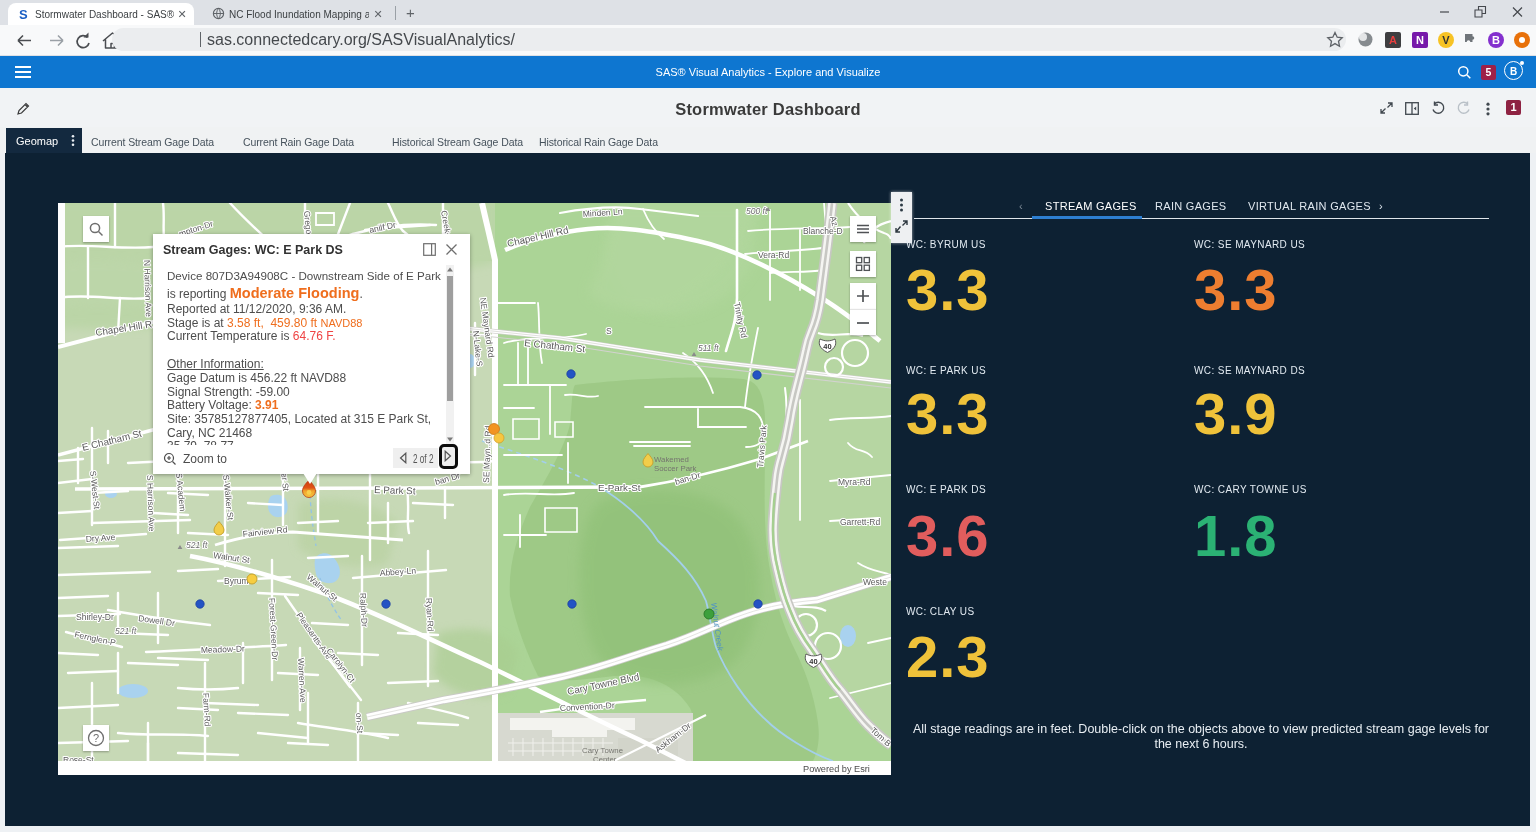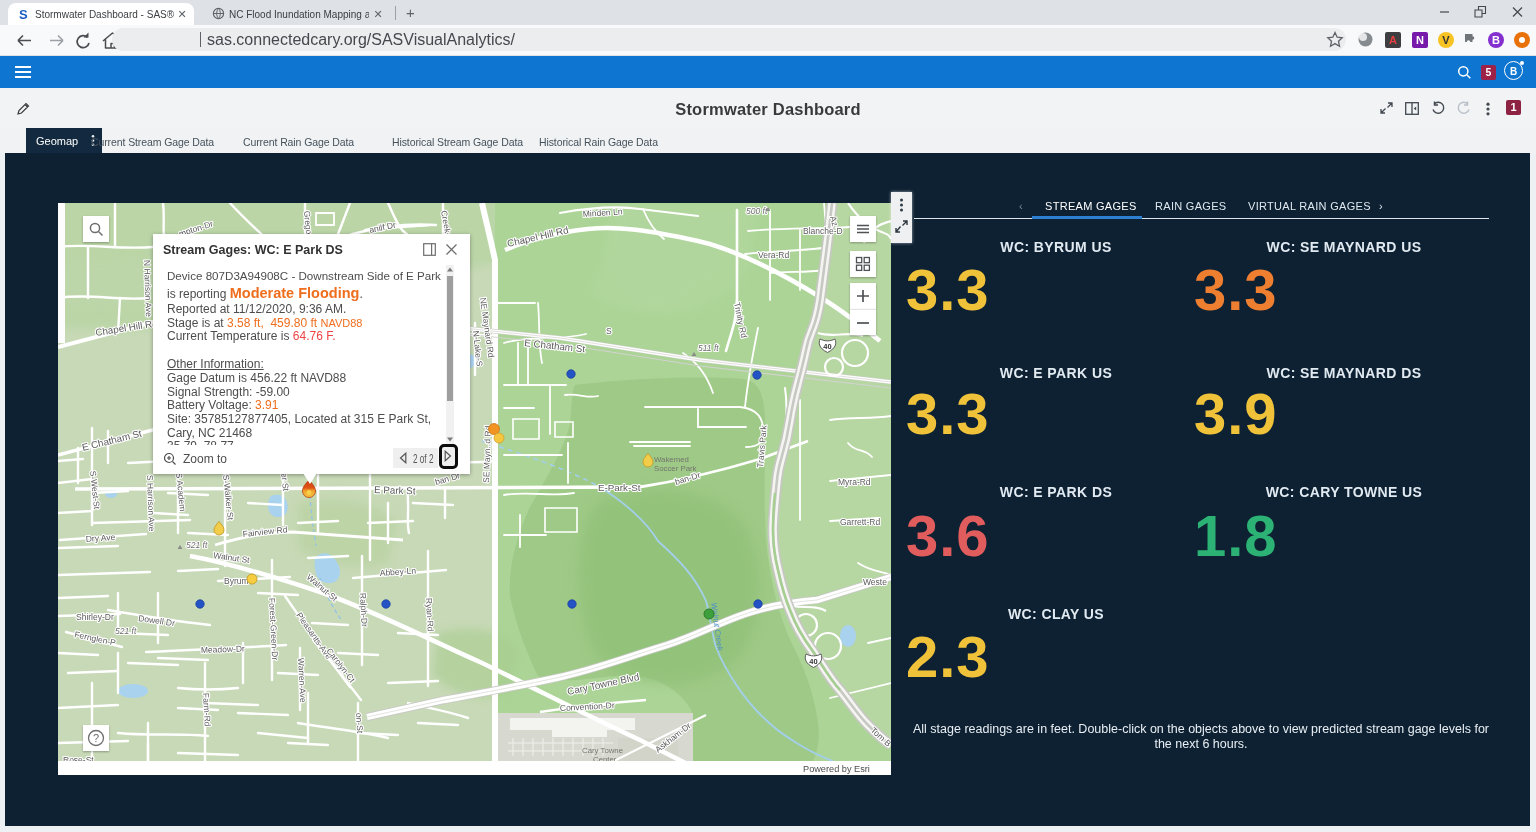--- a/index.html
+++ b/index.html
@@ -19,32 +19,32 @@
 #chrometb { left:0; top:25px; width:1536px; height:31px; background:#f8f9fa; border-bottom:1px solid #dfe1e5; }
 #omnibox { position:absolute; left:112px; top:3px; width:1234px; height:23px; background:#ebedef; border-radius:12px; }
 #url { position:absolute; left:207px; top:6px; font-size:16px; color:#45494d; }
 .navic { position:absolute; top:3px; color:#5f6368; }
 
 #appbar { left:0; top:56px; width:1536px; height:32px; background:#0e76d0; color:#fff; }
 #appbar .ttl { position:absolute; left:0; right:0; top:10px; text-align:center; font-size:11px; }
 #vatoolbar { left:0; top:88px; width:1536px; height:39px; background:#f1f3f5; }
 #vatitle { position:absolute; left:0; right:0; top:12px; text-align:center; font-size:16.5px; font-weight:bold; color:#3a3a3a; letter-spacing:0.2px; }
 #vatabs { left:0; top:127px; width:1536px; height:26px; background:#f0f2f3; }
-#geomaptab { position:absolute; left:6px; top:1px; width:76px; height:25px; background:#13293f; color:#fff; font-size:11px;margin-left:20px; }
+#geomaptab { position:absolute; left:6px; top:1px; width:76px; height:25px; background:#13293f; color:#fff; font-size:11px; }
 .vatab { position:absolute; top:9px; font-size:10.5px; color:#46525c; white-space:nowrap; letter-spacing:-0.1px; }
 
 
 #canvas { left:5px; top:153px; width:1525px; height:673px; background:#0d2133; }
 
 
 #ptabs { left:915px; top:196px; width:574px; height:23px; color:#e8eef3; }
 .ptab { position:absolute; top:4px; font-size:11px; letter-spacing:0.3px; white-space:nowrap; }
 #prule { left:914px; top:218px; width:575px; height:1px; background:#dfe5ea; }
 #pundl { left:1032px; top:216px; width:110px; height:3px; background:#2d7fd2; }
-.kpilabel { position:absolute; width:300px; text-align:center; font-size:14px; color:#e2eaf1; letter-spacing:0.4px; white-space:nowrap;font-weight:bold; }
+.kpilabel { position:absolute; width:300px; font-size:10px; color:#e2eaf1; letter-spacing:0.4px; white-space:nowrap; }
 .kpival { position:absolute; width:300px; font-size:58px; font-weight:bold; letter-spacing:1px; }
 .yellow { color:#efc23a; } .orange { color:#ee7e30; } .red { color:#e15d5d; } .green { color:#2bb274; }
 #caption { left:901px; top:722px; width:600px; text-align:center; font-size:12.5px; color:#e8eef3; line-height:14.5px; }
 
 
 #map { left:58px; top:203px; width:833px; height:572px; background:#fff; overflow:hidden; }
 #attrib { position:absolute; left:0; top:558px; width:833px; height:14px; background:#fff; font-size:8.7px; color:#4c4c4c; white-space:nowrap; overflow:hidden; }
 .mapbtn { position:absolute; width:26px; height:26px; background:#fff; box-shadow:0 1px 2px rgba(0,0,0,0.3); color:#6e6e6e; }
 #floattb { left:891px; top:192px; width:21px; height:51px; background:#eef0f2; box-shadow:0 0 3px rgba(255,255,255,0.6); }
 
@@ -119,20 +119,21 @@
     </div>
   <div class="abs" style="left:1514px;top:7px;width:16px;height:16px;background:#e8710a;border-radius:8px">
       <div style="background:#fff;width:6px;height:6px;border-radius:3px;margin:5px"></div>
     </div>
 </div>
 
 <div class="abs" id="appbar">
   <svg style="position:absolute;left:14px;top:9px" width="18" height="14">
       <path d="M1,2 h16 M1,7 h16 M1,12 h16" stroke="#fff" stroke-width="2"></path>
     </svg>
+  <div class="ttl">SAS® Visual Analytics - Explore and Visualize</div>
 
   <svg style="position:absolute;left:1457px;top:9px" width="15" height="15" viewBox="0 0 15 15">
       <circle cx="6.3" cy="6.3" r="4.6" fill="none" stroke="#fff" stroke-width="1.5"></circle>
       <path d="M9.8,9.8 l3.5,3.5" stroke="#fff" stroke-width="1.5"></path>
     </svg>
   <div style="position:absolute;left:1481px;top:9px;width:15px;height:15px;background:#9e2148;border-radius:2px;color:#fff;font-size:10.5px;font-weight:bold;text-align:center;line-height:15px">5</div>
   <div style="position:absolute;left:1504px;top:5px;width:19px;height:19px;border:1.5px solid #fff;border-radius:50%;color:#fff;font-size:10px;font-weight:bold;text-align:center;line-height:19px">B</div>
   <div style="position:absolute;left:1520px;top:5px;width:4px;height:4px;background:#fff;border-radius:2px"></div>
 </div>
 
@@ -614,21 +615,21 @@
     </svg>
   <div style="position:absolute;left:14px;top:31px;width:282px;height:180px;overflow:hidden;line-height:13.7px">
     <div style="margin-top:2px;line-height:17px"><span style="font-size:11.6px;white-space:nowrap">Device 807D3A94908C - Downstream Side of E Park</span><br>is reporting <span class="porange" style="font-weight:bold;font-size:14.5px">Moderate Flooding</span>.</div>
     <div>Reported at 11/12/2020, 9:36 AM.</div>
     <div>Stage is at <span class="porange">3.58 ft,&nbsp; 459.80 ft <span style="font-size:11px">NAVD88</span></span></div>
     <div>Current Temperature is <span class="pblue">64.76 F.</span></div>
     <div style="height:14px"></div>
     <div style="text-decoration:underline">Other Information:</div>
     <div>Gage Datum is 456.22 ft NAVD88</div>
     <div>Signal Strength: -59.00</div>
-    <div>Battery Voltage: <span class="porange" style="font-weight:normal">3.91</span></div>
+    <div>Battery Voltage: <span class="porange" style="font-weight:bold">3.91</span></div>
     <div>Site: 35785127877405, Located at 315 E Park St,</div>
     <div>Cary, NC 21468</div>
     <div>35.79, 78.77</div>
   </div>
   <div style="position:absolute;left:293px;top:31px;width:8px;height:179px;background:#f1f1f1">
     <svg style="position:absolute;left:0;top:0" width="8" height="9">
         <path d="M4,2.5 L7,6.5 H1 Z" fill="#7a7a7a"></path>
       </svg>
     <svg style="position:absolute;left:0;bottom:0" width="8" height="9">
         <path d="M4,6.5 L1,2.5 H7 Z" fill="#7a7a7a"></path>

